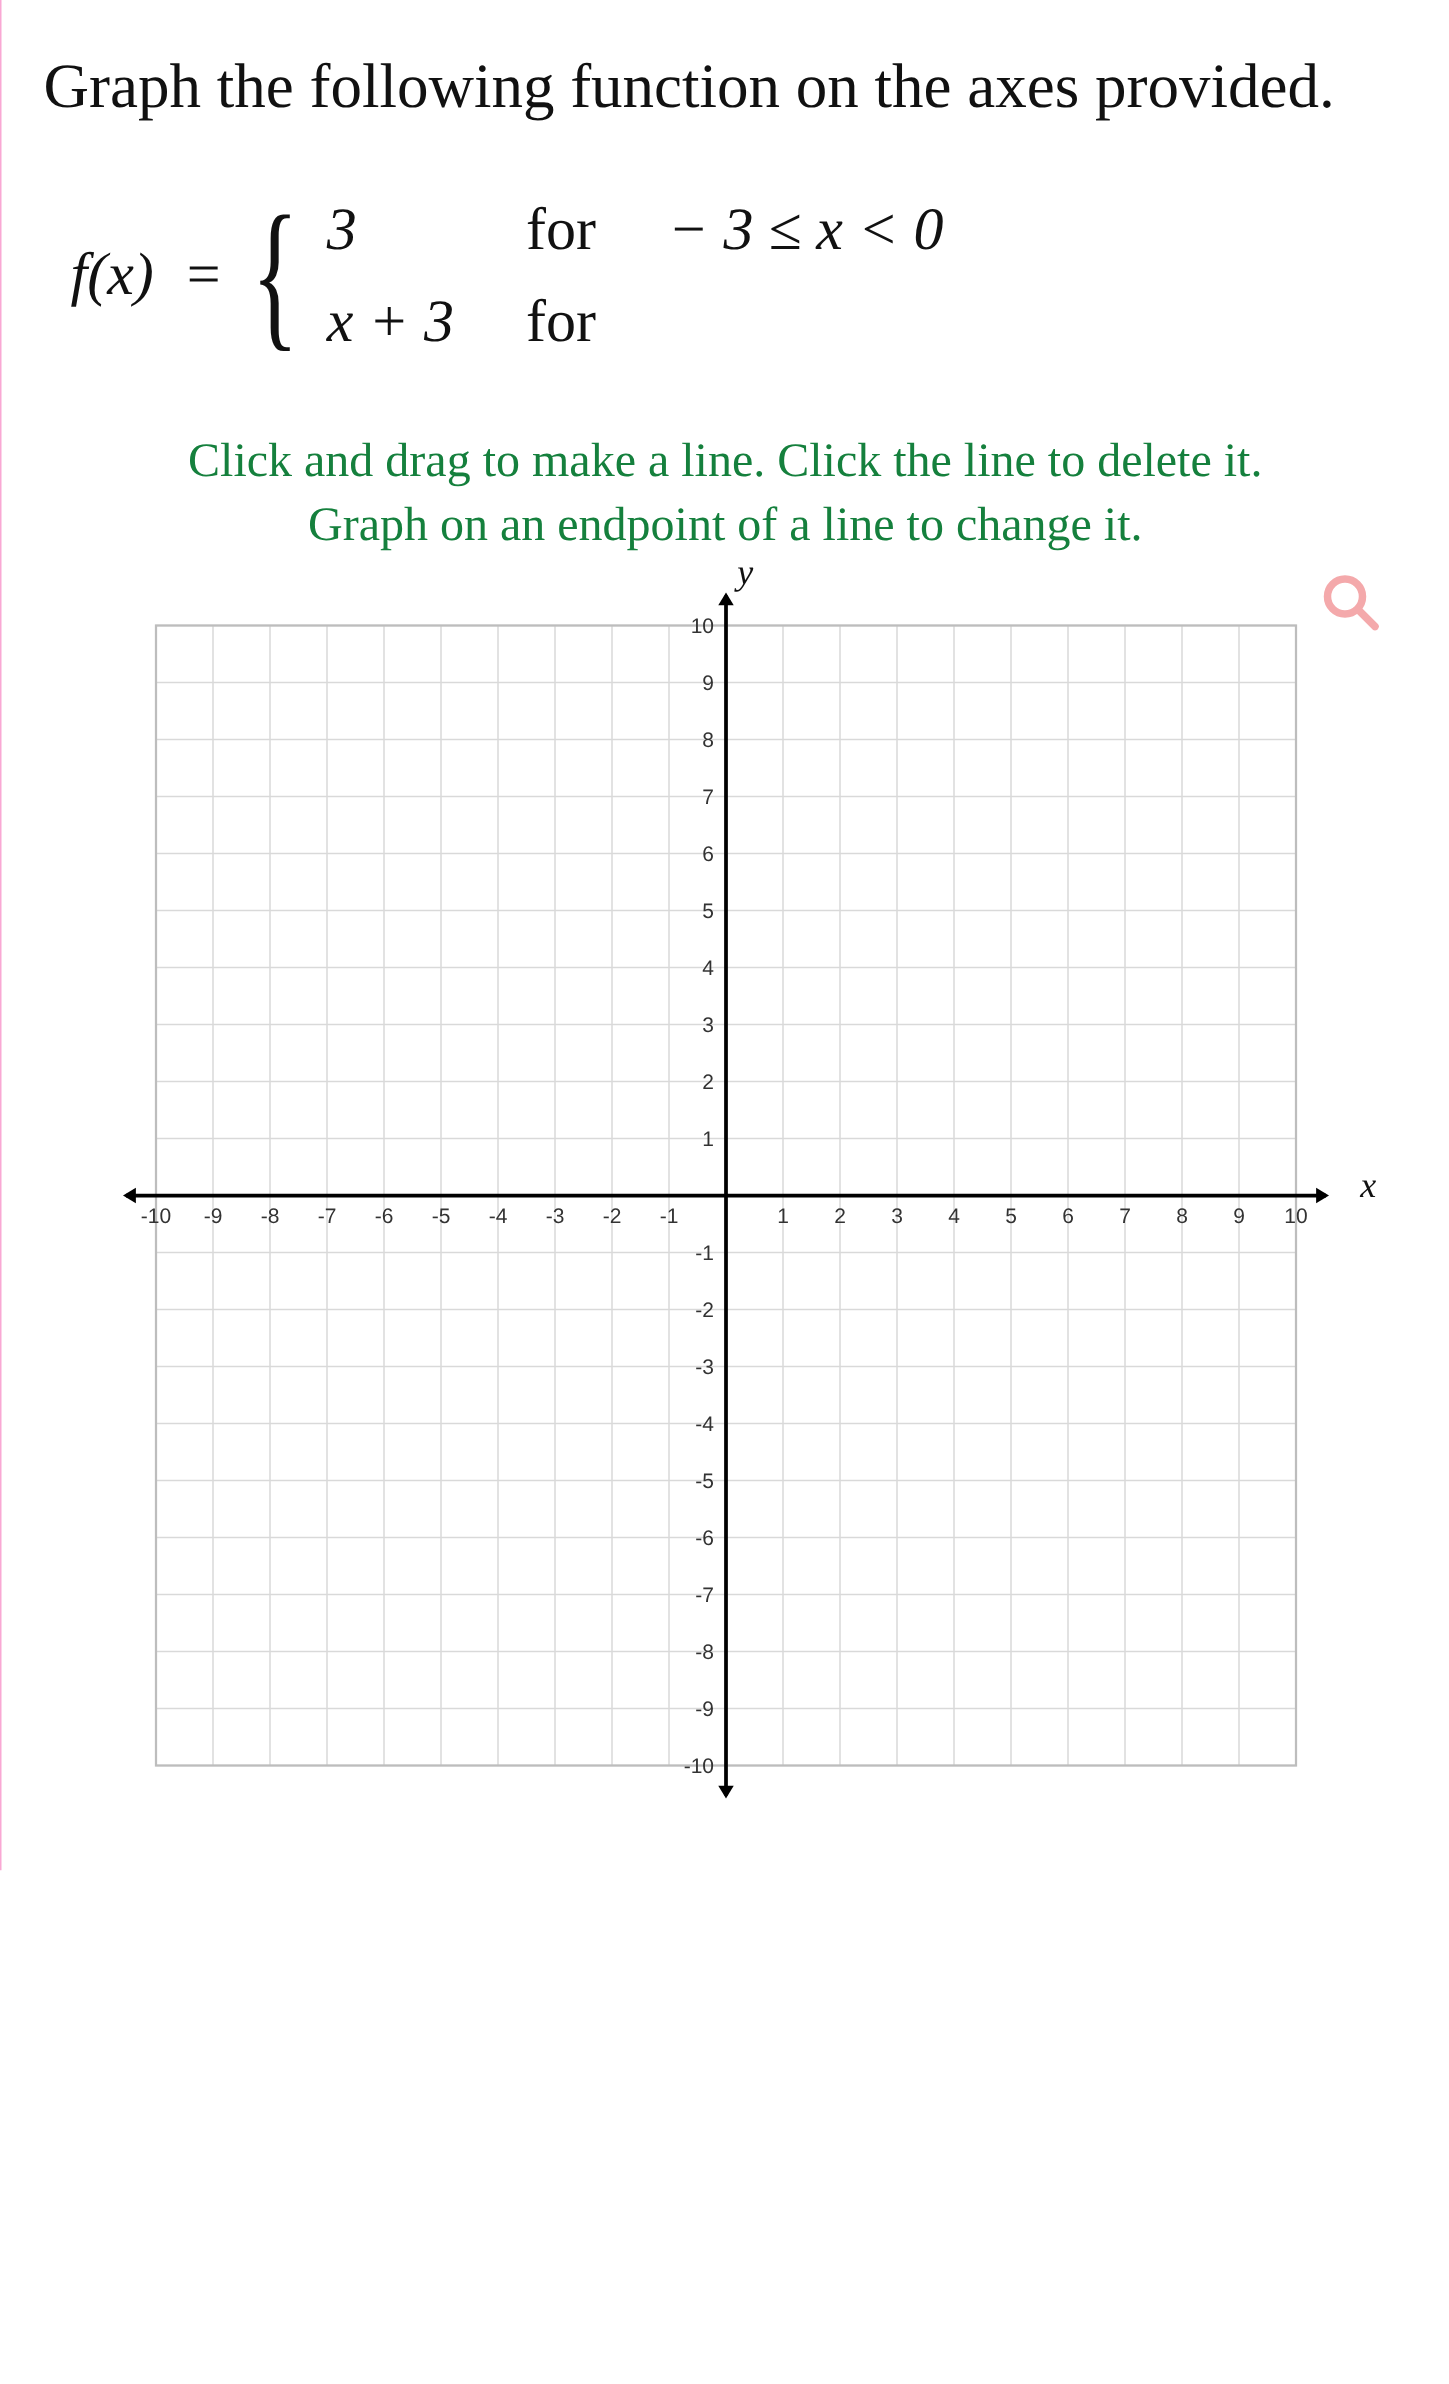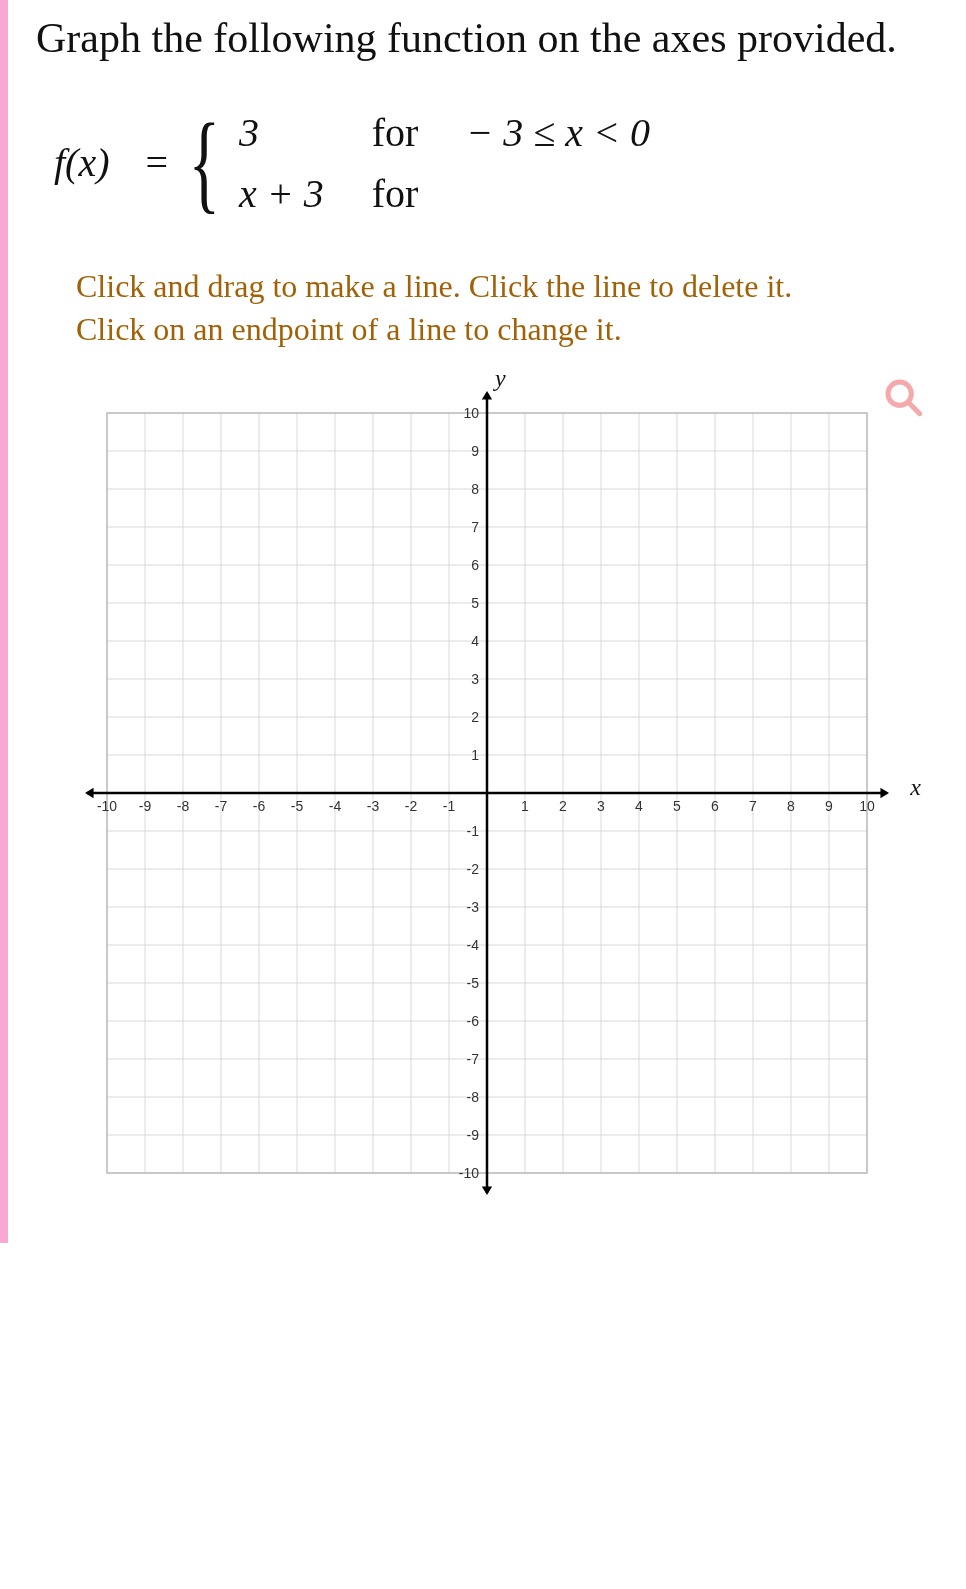--- a/index.html
+++ b/index.html
@@ -5,61 +5,62 @@
   * { box-sizing: border-box; }
   html, body {
     margin: 0;
     padding: 0;
     width: 966px;
     font-family: Georgia, 'Times New Roman', serif;
     color: #111;
     background: #fff;
   }
   .page {
-    padding: 12px 28px 40px 28px;
-    border-left: 8px solid #f9a8d4;
+    padding: 32px 28px 40px 28px;
+    border-left: 1px solid #f9a8d4;
   }
   .prompt {
     font-size: 42px;
     line-height: 1.25;
     margin-bottom: 44px;
   }
   .piecewise {
     display: flex;
     align-items: center;
     font-size: 40px;
     font-family: 'Georgia', 'Times New Roman', serif;
     font-style: italic;
     margin: 0 0 48px 18px;
   }
-  .piecewise .fn { margin-right: 26px; }
+  .piecewise .fn { margin-right: 12px; }
   .piecewise .eq { margin: 0 10px; font-style: normal; }
   .brace {
     font-style: normal;
     font-size: 110px;
     line-height: 0.7;
     margin-right: 8px;
     transform: scaleX(0.6);
     display: inline-block;
   }
   .cases {
     display: grid;
     grid-template-columns: auto auto auto;
     row-gap: 14px;
     column-gap: 48px;
     align-items: center;
   }
   .cases .for { font-style: normal; }
   .cases .math { font-style: italic; }
 
   .instructions {
+    text-align: center;
     font-size: 32px;
     line-height: 1.35;
-    color: #a16207;
-    margin: 0 40px 32px 40px;
+    color: #15803d;
+    margin: 0 40px 16px 40px;
     font-family: Georgia, serif;
   }
 
   .graph-wrap {
     position: relative;
     width: 860px;
     margin: 10px auto 0 auto;
   }
   .zoom {
     position: absolute;
@@ -120,21 +121,21 @@
       <span class="math">3</span>
       <span class="for">for</span>
       <span class="math">− 3 ≤ x &lt; 0</span>
       <span class="math">x + 3</span>
       <span class="for">for</span>
     </span>
   </div>
 
   <div class="instructions">
     <div>Click and drag to make a line. Click the line to delete it.</div>
-    <div>Click on an endpoint of a line to change it.</div>
+    <div>Graph on an endpoint of a line to change it.</div>
   </div>
 
   <div class="graph-wrap">
     <div class="zoom">
       <svg viewBox="0 0 24 24" fill="none" stroke="currentColor" stroke-width="3" stroke-linecap="round">
         <circle cx="10" cy="10" r="7"></circle>
         <line x1="15.5" y1="15.5" x2="22" y2="22"></line>
       </svg>
     </div>
 

